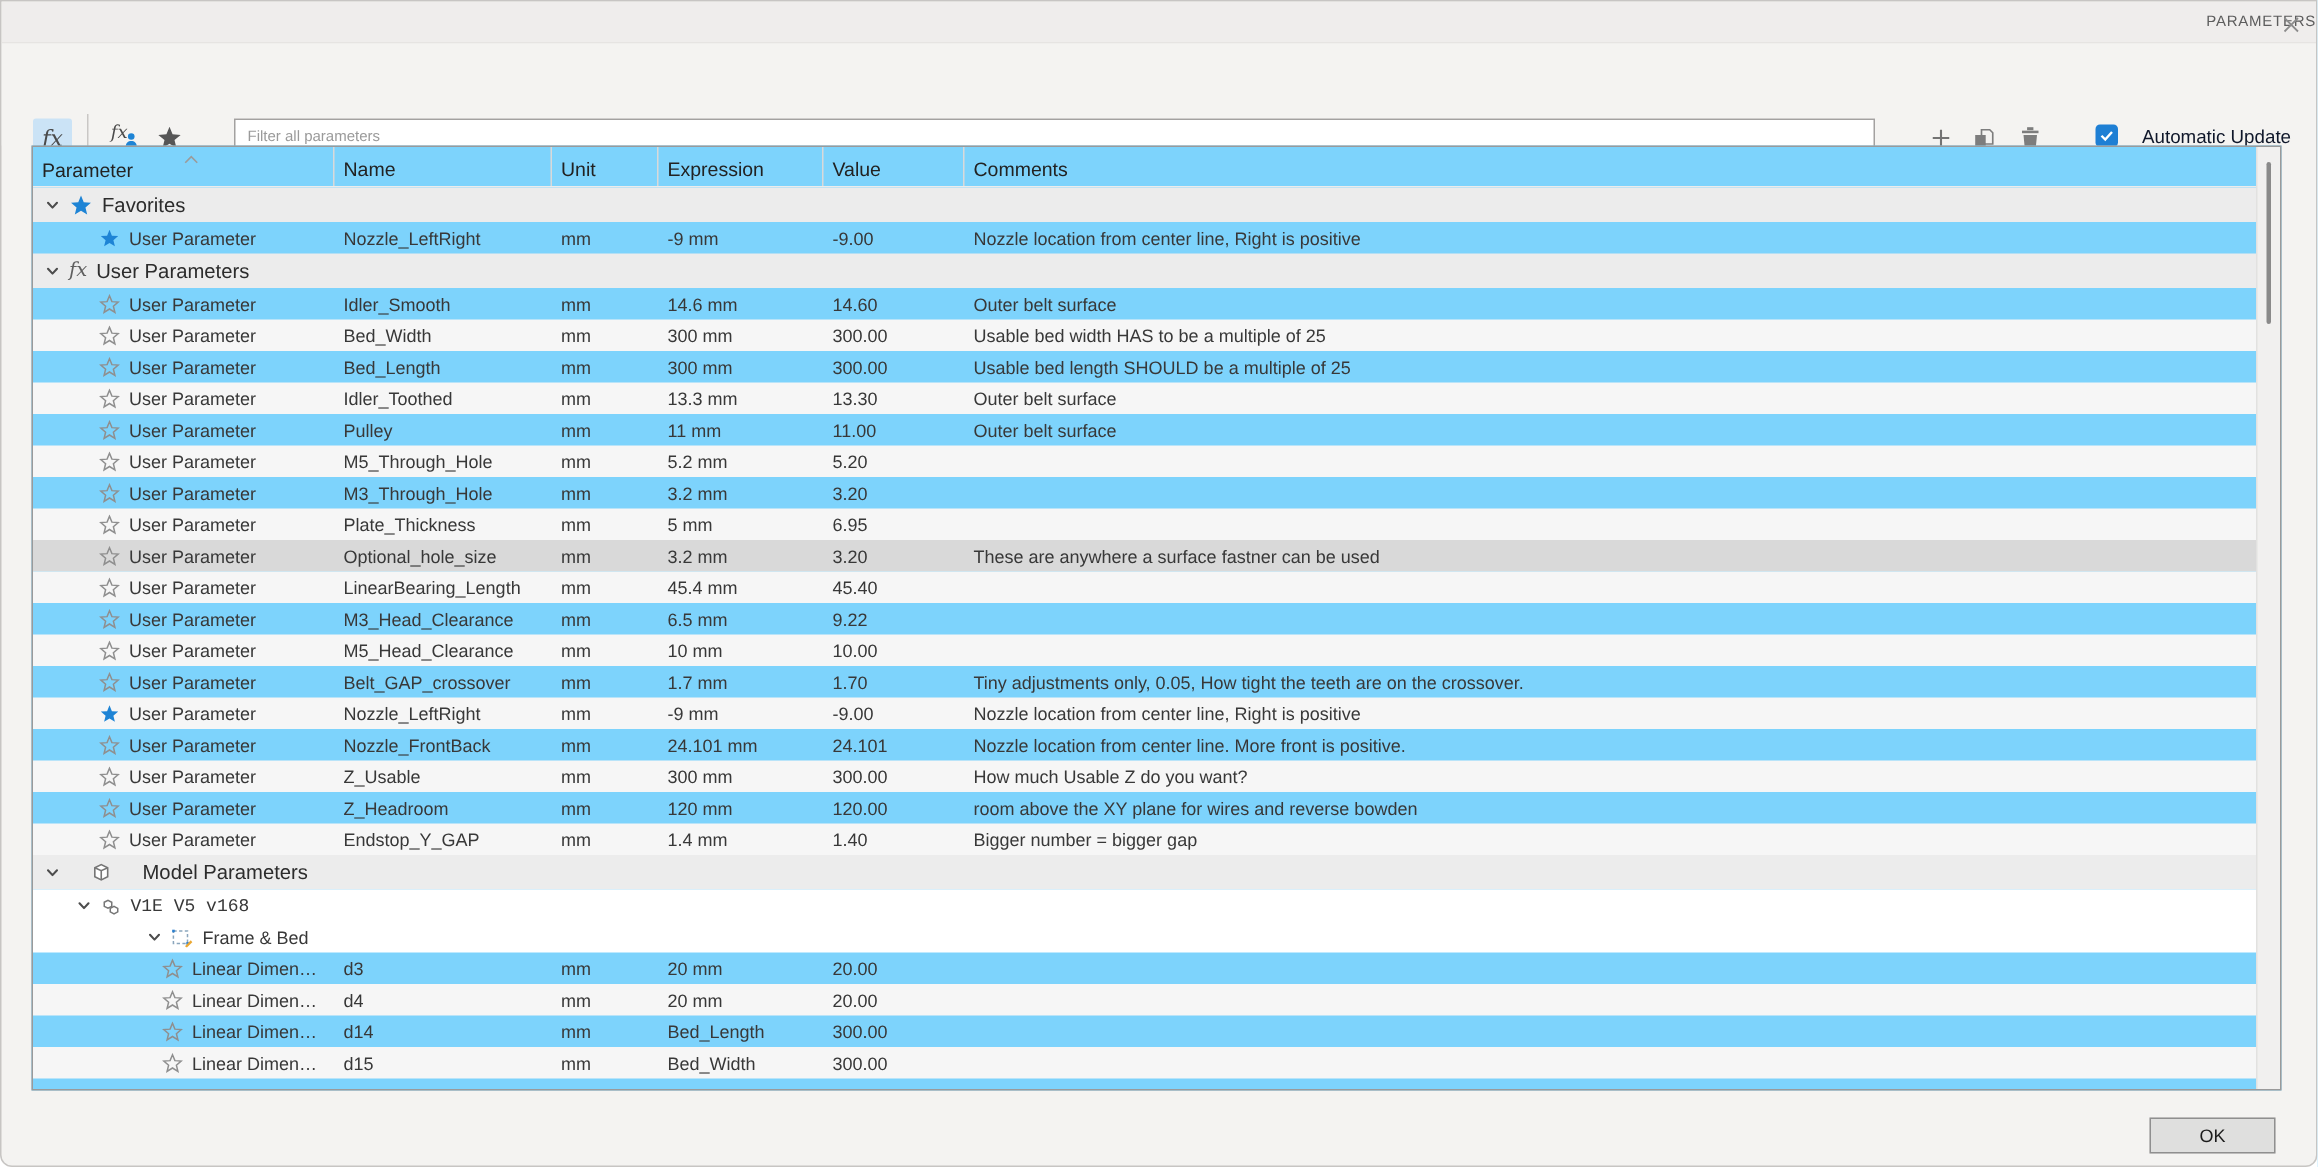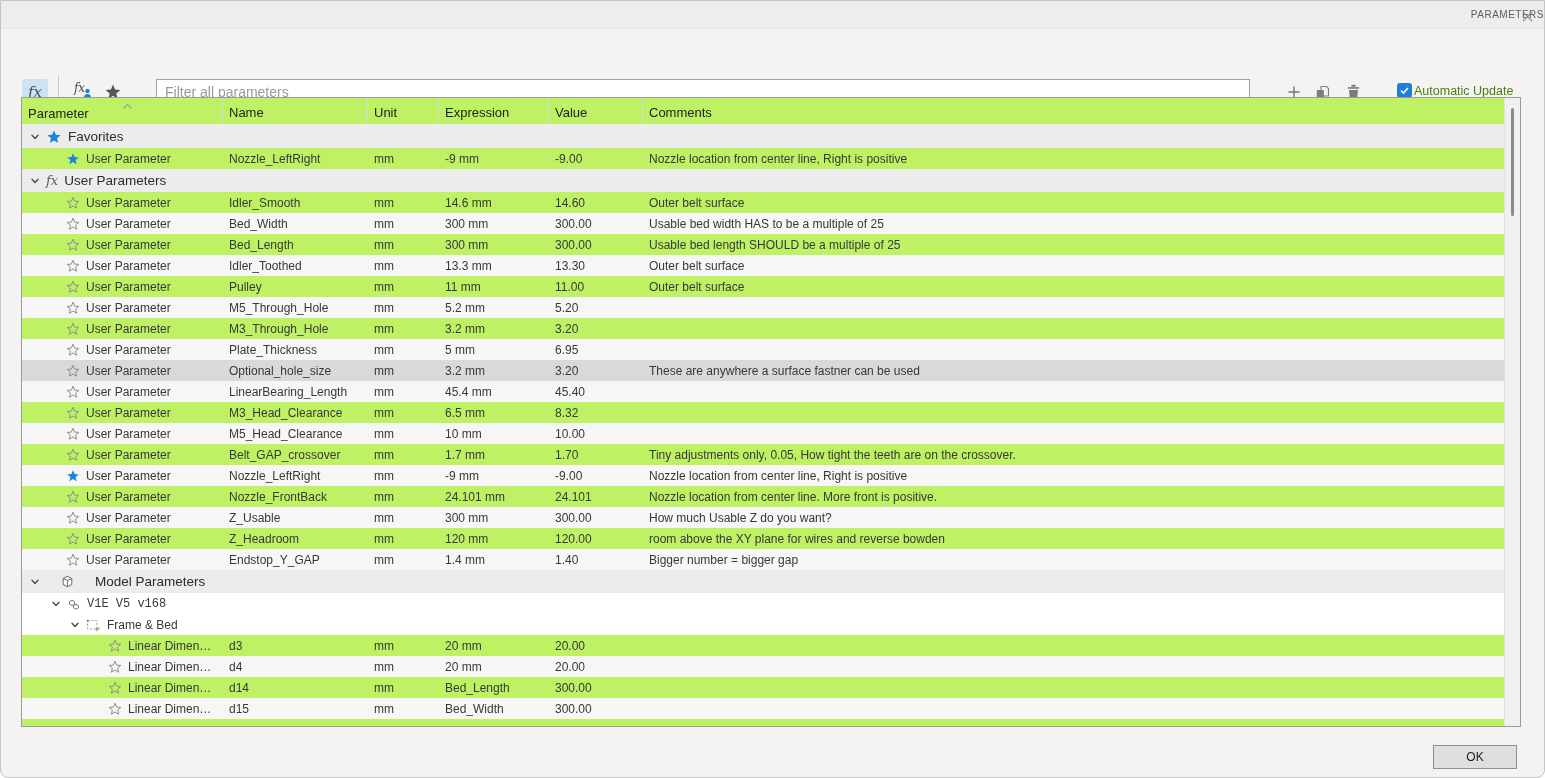--- a/index.html
+++ b/index.html
@@ -28,35 +28,35 @@
   }
   .fx-glyph{font-family:"DejaVu Serif","Liberation Serif",serif;font-style:italic;color:#4a4a4a;}
   .fx-main .fx-glyph{font-size:15px;}
   .tool-sep{position:absolute;left:57px;top:47px;width:1px;height:31px;background:#c9c7c5;}
   .fx-user{position:absolute;left:68px;top:50px;width:28px;height:25px;display:flex;align-items:flex-start;justify-content:center;cursor:pointer;}
   .fx-user .fx-glyph{font-size:12px;margin-top:2px;}
   .fx-user svg{margin-left:-2px;margin-top:9px;}
   .star-tool{position:absolute;left:99px;top:51px;width:26px;height:24px;display:flex;align-items:center;justify-content:center;cursor:pointer;}
   .filter-input{
     position:absolute;left:155px;top:50px;width:1094px;height:25px;
-    border:1px solid #a3a1a0;background:#fff;font-size:14px;color:#333;
+    border:1px solid #a3a1a0;background:#fff;font-size:10px;color:#333;
     padding:0 8px;outline:none;font-family:"Liberation Sans","DejaVu Sans",sans-serif;
   }
   .filter-input::placeholder{color:#9a9a9a;}
   .icon-btn{position:absolute;top:53px;width:22px;height:20px;display:flex;align-items:center;justify-content:center;cursor:pointer;}
   .plus-btn{left:1282px;}
   .copy-btn{left:1310px;}
   .trash-btn{left:1341px;}
   .auto-upd{position:absolute;left:1396px;top:54px;display:flex;align-items:center;cursor:pointer;}
   .checkbox{width:15px;height:15px;border-radius:3px;background:#1e7fd4;display:flex;align-items:center;justify-content:center;}
-  .auto-upd-label{font-size:12.5px;color:#4d7c0f;margin-left:2px;}
+  .auto-upd-label{font-size:12.5px;color:#0f172a;margin-left:16px;}
 
   
   .tablebox{
-    position:absolute;left:20px;top:96px;width:1500px;height:630px;background:#bef264;
+    position:absolute;left:20px;top:96px;width:1500px;height:630px;background:#7dd3fc;
     border:1px solid #9a9a9a;overflow:hidden;
   }
   .thead{
     position:relative;display:grid;grid-template-columns:200px 145px 71px 110px 94px 1fr;
     height:27px;align-items:center;font-size:13px;color:#222;width:calc(100% - 16px);
     border-bottom:1px solid #ececec;
   }
   .thead .hcell{padding:4px 0 0 6px;white-space:nowrap;cursor:pointer;}
   .thead .hcell + .hcell{border-left:1px solid #d9d9d9;height:100%;display:flex;align-items:center;padding-top:2px;}
   .sort-ind{position:absolute;top:0;left:100px;}
@@ -356,21 +356,21 @@
             <span class="icn">
               <svg width="14" height="14" viewBox="0 0 14 14">
                 <path d="M7 1.2 L8.6 5.1 L12.8 5.4 L9.6 8.1 L10.6 12.2 L7 10 L3.4 12.2 L4.4 8.1 L1.2 5.4 L5.4 5.1 Z" fill="none" stroke="#8f8f8f" stroke-width="1"></path>
               </svg>
             </span>
             <span>User Parameter</span>
           </div>
           <div class="cell">M3_Head_Clearance</div>
           <div class="cell">mm</div>
           <div class="cell">6.5 mm</div>
-          <div class="cell">8.32</div>
+          <div class="cell">9.22</div>
           <div class="cell"></div>
         </div>
         <div class="row param alt">
           <div class="pcell" style="padding-left: 44px;">
             <span class="icn">
               <svg width="14" height="14" viewBox="0 0 14 14">
                 <path d="M7 1.2 L8.6 5.1 L12.8 5.4 L9.6 8.1 L10.6 12.2 L7 10 L3.4 12.2 L4.4 8.1 L1.2 5.4 L5.4 5.1 Z" fill="none" stroke="#8f8f8f" stroke-width="1"></path>
               </svg>
             </span>
             <span>User Parameter</span>
@@ -497,21 +497,21 @@
             <span class="icn">
               <svg width="14" height="14" viewBox="0 0 14 14">
                 <path d="M2.5 4.5 L5 3.2 L7.5 4.5 L7.5 7.2 L5 8.5 L2.5 7.2 Z" fill="#fff" stroke="#767676"></path>
                 <path d="M6.5 8.6 L9 7.3 L11.5 8.6 L11.5 10.9 L9 12.2 L6.5 10.9 Z" fill="#fff" stroke="#767676"></path>
               </svg>
             </span>
             <span>V1E V5 v168</span>
           </div>
         </div>
         <div class="row group">
-          <div class="pcell" style="padding-left: 48px;">
+          <div class="pcell" style="padding-left: 76px;">
             <span class="icn">
               <svg width="10" height="10" viewBox="0 0 10 10">
                 <path d="M2 3.2 L5 6.4 L8 3.2" fill="none" stroke="#4d4d4d" stroke-width="1.4" stroke-linecap="round" stroke-linejoin="round"></path>
               </svg>
             </span>
             <span class="icn">
               <svg width="15" height="14" viewBox="0 0 15 14">
                 <rect x="1.6" y="2.6" width="9.4" height="8.4" fill="none" stroke="#8ba6bd" stroke-width="1" stroke-dasharray="2.2 1.6"></rect>
                 <rect x="0.8" y="1.8" width="1.7" height="1.7" fill="#2a7fd0"></rect>
                 <rect x="10.2" y="10.1" width="1.7" height="1.7" fill="#2a7fd0"></rect>

